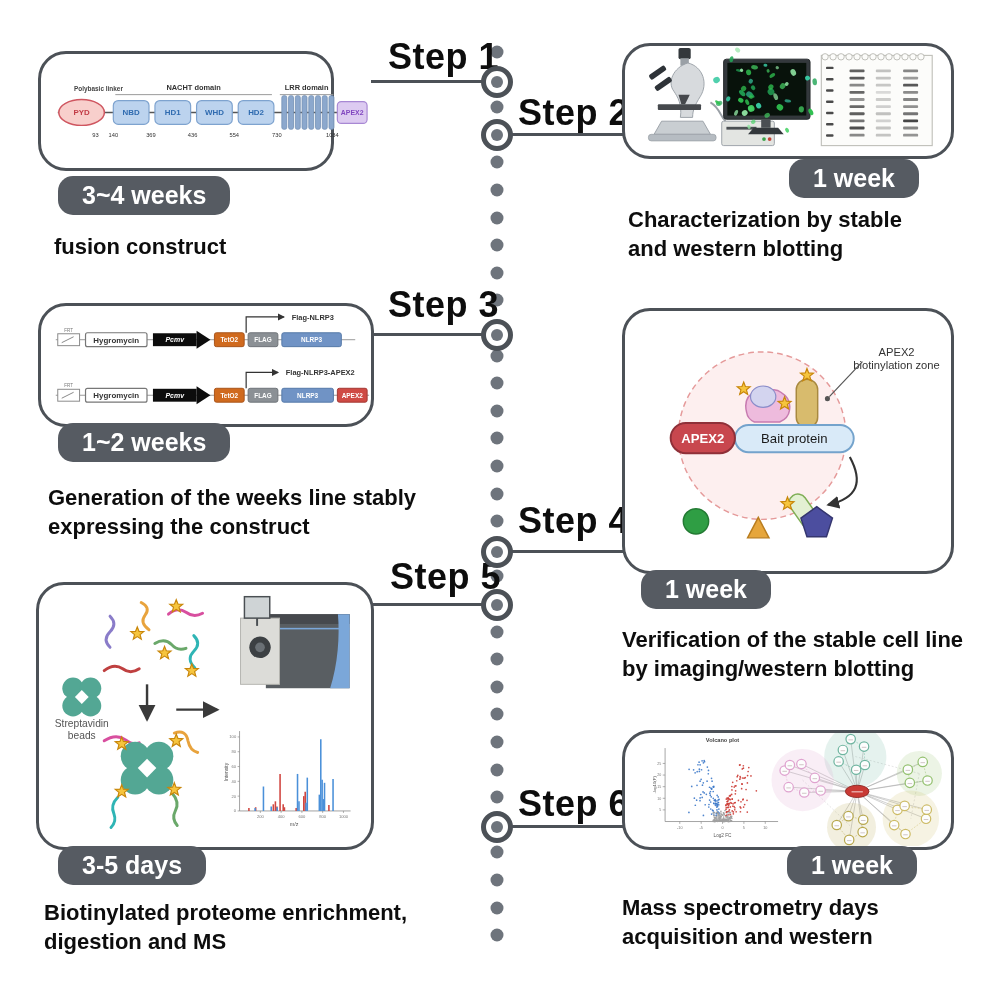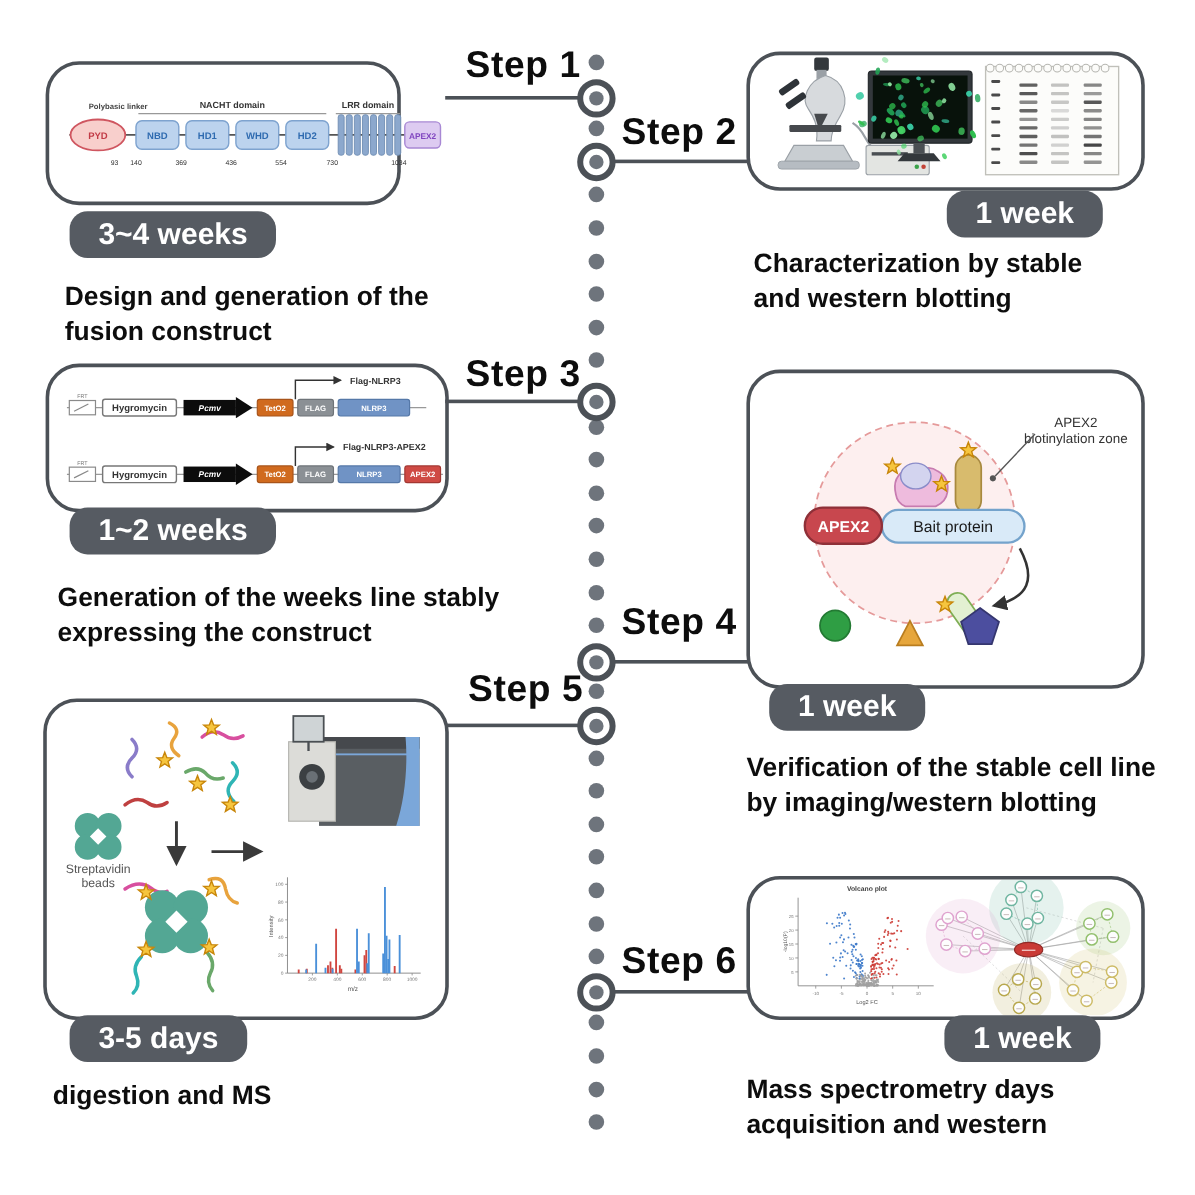--- a/index.html
+++ b/index.html
@@ -1,18 +1,18 @@
 <!DOCTYPE html>
 <html><head>
 <meta charset="utf-8">
 <style>
   html,body{margin:0;padding:0;background:#fff;}
   .canvas{position:relative;width:996px;height:996px;background:#ffffff;
           font-family:"Liberation Sans",sans-serif;overflow:hidden;}
-  .step-label{position:absolute;font-weight:bold;font-size:31px;color:#0d0d0d;letter-spacing:.5px;}
+  .step-label{position:absolute;font-weight:bold;font-size:36px;color:#0d0d0d;letter-spacing:.5px;}
   .panel{position:absolute;background:#fff;border:3.5px solid #4c5157;border-radius:28px;box-sizing:border-box;}
   .panel svg{position:absolute;left:0;top:0;}
   .badge{position:absolute;background:#565b62;color:#fff;font-weight:bold;font-size:25px;
          border-radius:15px;padding:5px 24px;z-index:3;}
   .caption{position:absolute;font-weight:bold;font-size:22px;color:#0d0d0d;line-height:1.3;white-space:nowrap;}
   .caption span{display:block;}
   .connector{position:absolute;height:3px;background:#4c5157;z-index:1;}
   .dot{position:absolute;width:13px;height:13px;border-radius:50%;background:#6e747c;transform:translate(-50%,-50%);}
   .marker{position:absolute;width:22px;height:22px;border:5px solid #4c5157;border-radius:50%;
           background:#fff;transform:translate(-50%,-50%);z-index:2;}
@@ -75,21 +75,21 @@
 
   <div class="connector" style="left:371px;top:80px;width:126px"></div>
   <div class="connector" style="left:497px;top:133px;width:128px"></div>
   <div class="connector" style="left:371px;top:333px;width:126px"></div>
   <div class="connector" style="left:497px;top:550px;width:128px"></div>
   <div class="connector" style="left:372px;top:603px;width:125px"></div>
   <div class="connector" style="left:497px;top:825px;width:128px"></div>
 
   <div class="step-label" style="left:388px;top:36px">Step 1</div>
   <div class="step-label" style="left:518px;top:92px">Step 2</div>
-  <div class="step-label" style="left:388px;top:294px">Step 3</div>
+  <div class="step-label" style="left:388px;top:284px">Step 3</div>
   <div class="step-label" style="left:518px;top:500px">Step 4</div>
   <div class="step-label" style="left:390px;top:556px">Step 5</div>
   <div class="step-label" style="left:518px;top:783px">Step 6</div>
 
   <div class="panel" style="left:38px;top:51px;width:296px;height:120px">
     <svg width="329" height="113" viewBox="0 0 330 114">
       <line x1="16" y1="59" x2="316" y2="59" stroke="#555" stroke-width="1.5"></line>
       <text x="57" y="37" font-size="6.5" font-weight="bold" fill="#444" text-anchor="middle">Polybasic linker</text>
       <text x="153" y="36" font-size="7.5" font-weight="bold" fill="#333" text-anchor="middle">NACHT domain</text>
       <line x1="74" y1="41" x2="232" y2="41" stroke="#999" stroke-width="1"></line>
@@ -128,21 +128,20 @@
         <text x="110" y="84">369</text>
         <text x="152" y="84">436</text>
         <text x="194" y="84">554</text>
         <text x="237" y="84">730</text>
         <text x="293" y="84">1034</text>
       </g>
     </svg>
   </div>
   <div class="badge" style="left:58px;top:176px">3~4 weeks</div>
   <div class="caption" style="left:54px;top:233px">
-    <span>Design and generation of the</span>
     <span>fusion construct</span>
   </div>
 
   <div class="panel" style="left:622px;top:43px;width:332px;height:116px">
     <svg width="325" height="109" viewBox="0 0 332 116">
 
       <g>
         <rect x="50" y="2" width="13" height="12" rx="2" fill="#33383c"></rect>
         <rect x="52" y="13" width="9" height="8" fill="#9aa0a6"></rect>
         <path d="M60,18 C76,22 82,40 73,54 C68,62 65,68 65,76 L52,76 C54,62 49,54 45,48 C38,39 44,23 60,18 Z" fill="#d7dadd" stroke="#9aa0a6" stroke-width="1"></path>
@@ -499,20 +498,21 @@
           <line x1="83.41333333333333" y1="80" x2="83.41333333333333" y2="6.280000000000001" stroke="#4a90d9" stroke-width="1.6"></line>
           <line x1="84.8" y1="80" x2="84.8" y2="48.08" stroke="#4a90d9" stroke-width="1.6"></line>
           <line x1="86.18666666666667" y1="80" x2="86.18666666666667" y2="67.84" stroke="#4a90d9" stroke-width="1.6"></line>
           <line x1="87.25333333333334" y1="80" x2="87.25333333333334" y2="51.120000000000005" stroke="#4a90d9" stroke-width="1.6"></line>
           <line x1="96" y1="80" x2="96" y2="47.32" stroke="#4a90d9" stroke-width="1.6"></line>
         </g>
     </svg>
   </div>
   <div class="badge" style="left:58px;top:846px">3-5 days</div>
   <div class="caption" style="left:44px;top:899px">
+    <span>Biotinylated proteome enrichment,</span>
     <span>digestion and MS</span>
   </div>
 
   <div class="panel" style="left:622px;top:730px;width:332px;height:120px">
     <svg width="325" height="113" viewBox="0 0 332 120">
       <g id="volcano" transform="translate(38,16)">
           <text x="59" y="-6" font-size="6" font-weight="bold" fill="#444" text-anchor="middle">Volcano plot</text>
           <line x1="-2" y1="78" x2="118" y2="78" stroke="#888" stroke-width="0.8"></line>
           <line x1="-2" y1="0" x2="-2" y2="78" stroke="#888" stroke-width="0.8"></line>
           <line x1="13.615384615384617" y1="78" x2="13.615384615384617" y2="80.5" stroke="#888" stroke-width="0.7"></line>

